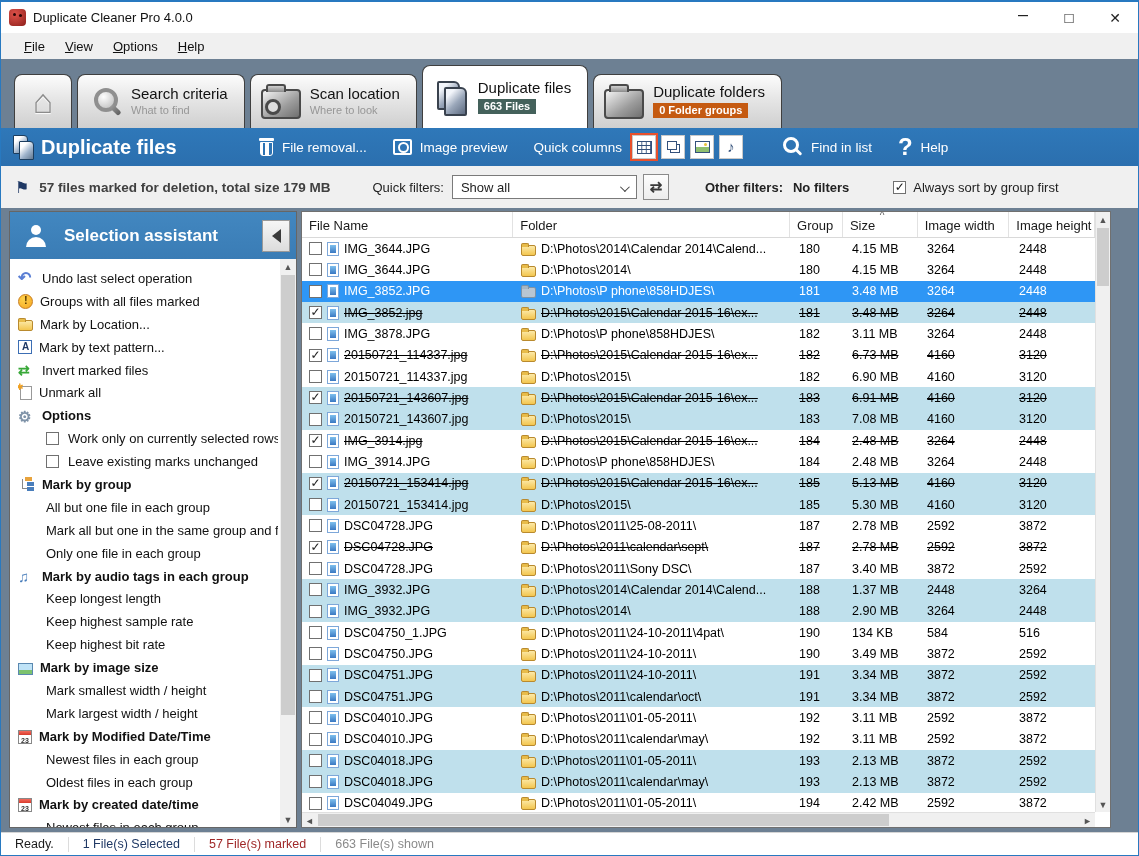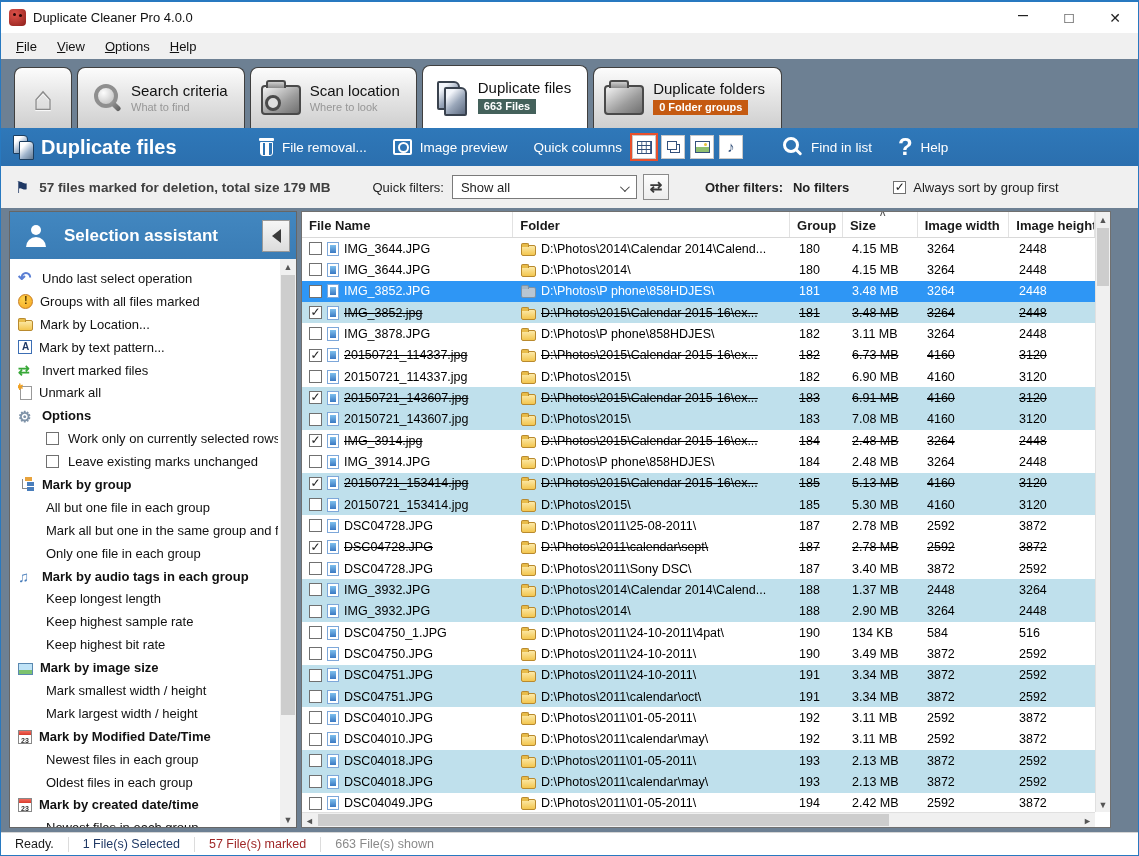--- a/index.html
+++ b/index.html
@@ -12,28 +12,28 @@
   .app-icon { width:17px; height:17px; border-radius:4px; background:radial-gradient(circle at 35% 30%, #e0524a, #8c1f1a); position:relative; flex:none; }
   .app-icon::before { content:""; position:absolute; top:4px; left:4px; width:3px; height:3px; border-radius:50%; background:#2a0505; box-shadow:6px 1px 0 #2a0505; }
   .titlebar .title { font-size:13px; color:#111; margin-left:7px; }
   .win-controls { margin-left:auto; display:flex; height:100%; }
   .win-btn { width:46px; height:100%; display:flex; align-items:center; justify-content:center; font-size:15px; color:#222; }
   .win-btn.min::before { content:"–"; font-size:18px; margin-top:-6px; }
   .win-btn.max::before { content:"□"; font-size:15px; }
   .win-btn.close::before { content:"✕"; font-size:14px; }
 
   
-  .menubar { height:26px; background:#f0f0f0; display:flex; align-items:center; padding-left:6px; gap:2px; flex:none; }
+  .menubar { height:26px; background:#f0f0f0; display:flex; align-items:center; padding-left:14px; gap:2px; flex:none; }
   .menu-item { font-size:13px; color:#111; padding:3px 9px; }
   .menu-item u { text-decoration:underline; }
 
   
   .tabstrip { height:69px; background:#6d8093; display:flex; align-items:flex-end; padding-left:13px; gap:5px; flex:none; }
   .tab { display:flex; align-items:center; gap:9px; background:linear-gradient(#fcfcfc,#e6e6e6 45%,#cfcfcf);
-         border:1px solid #3f3f3f; border-bottom:none; border-radius:8px 8px 0 0; height:61px; padding:4px 16px 6px 10px; }
+         border:1px solid #3f3f3f; border-bottom:none; border-radius:8px 8px 0 0; height:54px; padding:4px 16px 6px 10px; }
   .tab.active { background:#fff; height:63px; }
   .tab.home { width:58px; justify-content:center; padding:4px; }
   .tab-title { font-size:15px; color:#111; }
   .tab-sub { font-size:11px; color:#979797; margin-top:2px; }
   .badge { display:inline-block; margin-top:3px; padding:1px 6px 2px; font-size:11px; font-weight:bold; color:#fff; }
   .badge-green { background:#44615b; }
   .badge-orange { background:#c55a11; }
   .home-glyph::before { content:"⌂"; font-size:34px; color:#8b8b8b; text-shadow:0 1px 1px #fff; }
   .mag-big { width:26px; height:26px; position:relative; flex:none; margin:4px; }
   .mag-big::before { content:""; position:absolute; top:0; left:2px; width:16px; height:16px; border-radius:50%;
@@ -130,21 +130,21 @@
   .group-tree-icon::before { content:""; position:absolute; left:4px; top:3px; width:5px; height:9px; border-left:1px solid #888; border-bottom:1px solid #888; }
   .group-tree-icon::after { content:""; position:absolute; left:7px; top:1px; width:7px; height:4px; background:#e8a33d; box-shadow:2px 5px 0 #4a7ebb, 2px 10px 0 #4a7ebb; }
   .audio-notes-icon::before { content:"♫"; color:#4a7ebb; font-size:15px; }
   .image-size-icon { width:15px; height:12px; border:1px solid #5a88b0; background:linear-gradient(#bfe3f7 55%,#7cc26e 55%); margin-top:2px; }
   .calendar-icon { width:14px; height:14px; background:#fff; border:1px solid #888; margin-top:1px; }
   .calendar-icon::before { content:""; position:absolute; top:0; left:0; right:0; height:4px; background:linear-gradient(#f26b5e,#d93a2b); }
   .calendar-icon::after { content:"23"; position:absolute; bottom:-1px; left:2px; font-size:7px; font-weight:bold; color:#333; }
 
   
   .table-panel { width:810px; margin-left:4px; background:#fff; border:1px solid #707070; position:relative; flex:none; display:flex; flex-direction:column; }
-  .thead { height:26px; display:flex; border-bottom:1px solid #d9d9d9; margin-right:15px; flex:none;font-weight:bold; }
+  .thead { height:26px; display:flex; border-bottom:1px solid #d9d9d9; margin-right:15px; flex:none; }
   .th { display:flex; align-items:flex-end; padding:0 0 4px 7px; font-size:13px; color:#1a1a1a; border-right:1px solid #e2e2e2; position:relative; white-space:nowrap; overflow:hidden; }
   .sort-caret { position:absolute; top:-2px; left:50%; font-size:10px; color:#555; }
   .tbody { flex:1; overflow:hidden; margin-right:15px; }
   .tr { display:flex; align-items:center; height:21.33px; font-size:12.5px; color:#000; white-space:nowrap; }
   .tr.shade { background:#bfe0ec; }
   .tr.selected { background:#2e96f5; color:#fff; }
   .tr.struck .txt { text-decoration:line-through; }
   .td { overflow:hidden; display:flex; align-items:center; padding-left:7px; gap:5px; flex:none; }
   .c1 { width:212px; } .c2 { width:278px; } .c3 { width:53px; } .c4 { width:75px; } .c5 { width:92px; } .c6 { width:86px; }
   .file-icon { width:12px; height:14px; background:#fff; border:1px solid #7da7d9; position:relative; flex:none; }

